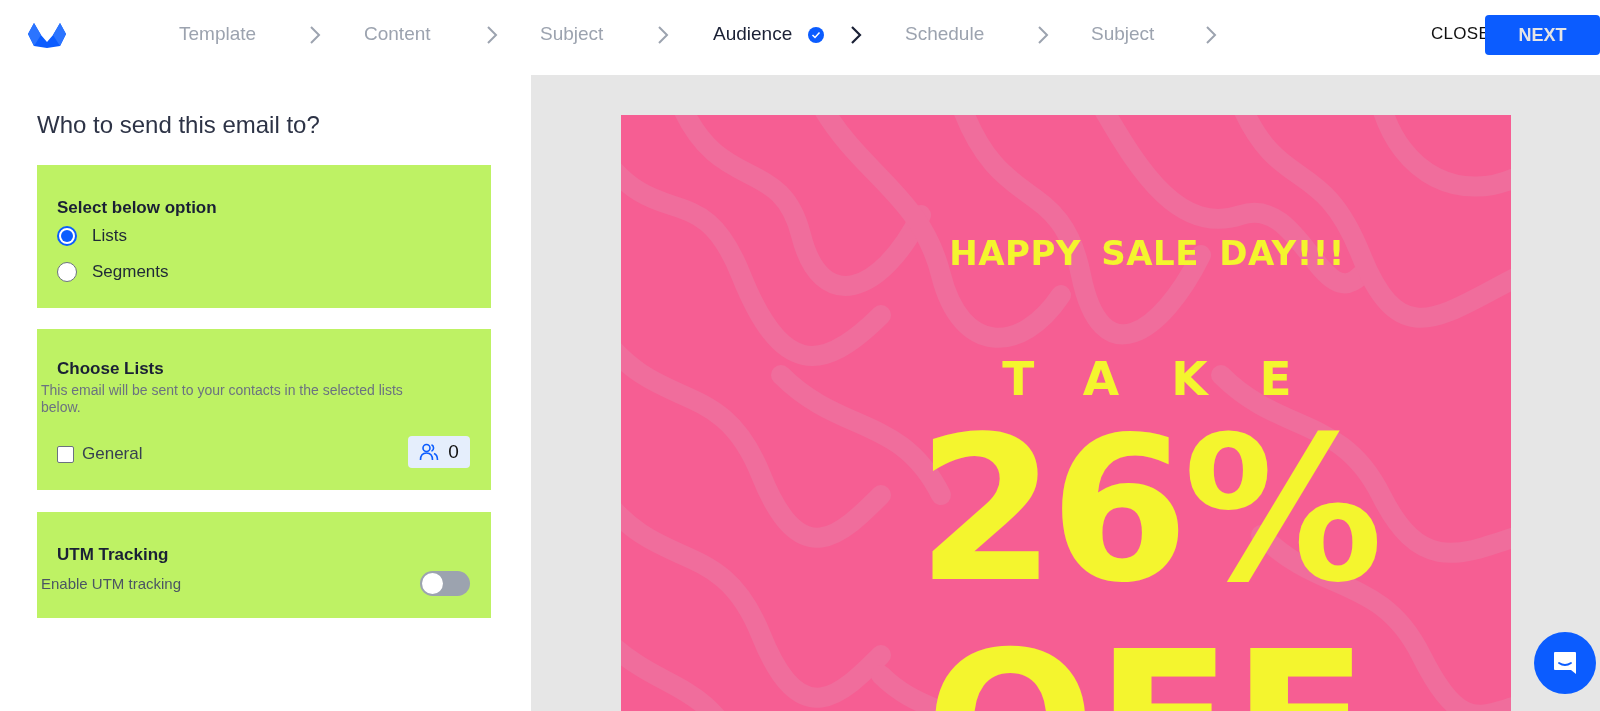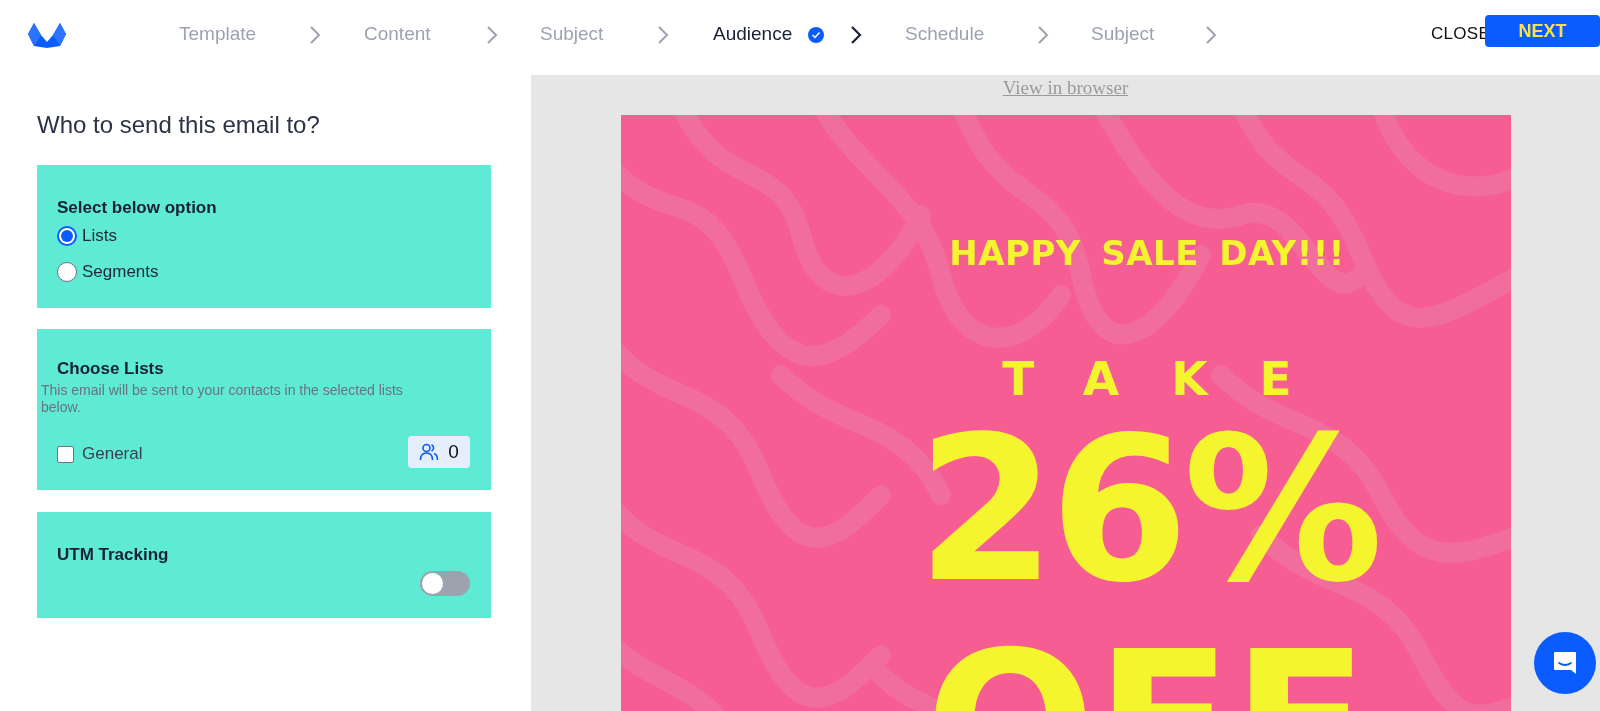--- a/index.html
+++ b/index.html
@@ -5,33 +5,33 @@
     * { box-sizing: border-box; margin: 0; padding: 0; }
     html, body { width: 1600px; height: 711px; overflow: hidden; background: #ffffff; font-family: "Liberation Sans", "DejaVu Sans", sans-serif; color: #1f2937; }
     .header { position: absolute; left: 0; top: 0; width: 1600px; height: 75px; background: #fff; }
     .logo { position: absolute; left: 28px; top: 22px; width: 38px; height: 26px; }
     .steps { position: absolute; left: 0; top: 0; height: 70px; }
     .step { position: absolute; top: 23px; font-size: 19px; color: #9ca3af; white-space: nowrap; cursor: pointer; }
     .step.active { color: #1a2035; font-weight: 500; }
     .chev { position: absolute; top: 24px; width: 14px; height: 22px; }
     .check { position: absolute; top: 27px; width: 16px; height: 16px; }
     .close-btn { position: absolute; left: 1402px; top: 24px; font-size: 17px; color: #111; letter-spacing: 0.3px; cursor: pointer; background: none; border: none; font-family: "Liberation Sans", sans-serif; margin-left: 29px; }
-    .next-btn { position: absolute; left: 1485px; top: 15px; width: 115px; height: 32px; background: #0b5cff; color: #fde047; font-weight: 700; font-size: 18px; border: none; border-radius: 4px; cursor: pointer; font-family: "Liberation Sans", sans-serif; }
+    .next-btn { position: absolute; left: 1485px; top: 15px; width: 115px; height: 40px; background: #0b5cff; color: #e5e5e5; font-weight: 700; font-size: 18px; border: none; border-radius: 4px; cursor: pointer; font-family: "Liberation Sans", sans-serif; }
     .left { position: absolute; left: 0; top: 75px; width: 591px; height: 636px; background: #fff; }
     .title { position: absolute; left: 37px; top: 36px; font-size: 24px; color: #2d3346; font-weight: 300; }
-    .card { position: absolute; left: 37px; width: 454px; background: #5eead4; }
+    .card { position: absolute; left: 37px; width: 454px; background: #bef264; }
     .card-1 { top: 90px; height: 143px; }
     .card-2 { top: 254px; height: 161px; }
     .card-3 { top: 437px; height: 106px; }
     .card-title { position: absolute; left: 20px; font-size: 17px; font-weight: 600; color: #1a2035; }
     .radio-row { position: absolute; left: 20px; display: flex; align-items: center; cursor: pointer; }
     .radio { width: 20px; height: 20px; border-radius: 50%; border: 1.5px solid #6b7280; background: #fff; display: flex; align-items: center; justify-content: center; }
     .radio.on { border: 2px solid #0b5cff; }
     .radio.on::after { content: ""; width: 12px; height: 12px; border-radius: 50%; background: #0b5cff; }
-    .radio-label { margin-left: 5px; font-size: 17px; color: #1f2937; }
+    .radio-label { margin-left: 15px; font-size: 17px; color: #1f2937; }
     .desc { position: absolute; left: 4px; font-size: 14px; color: #6b7280; line-height: 17px; width: 400px; }
     .cb-row { position: absolute; left: 20px; top: 115px; display: flex; align-items: center; cursor: pointer; }
     .cb { width: 17px; height: 17px; border: 1.5px solid #6b7280; border-radius: 2px; background: #fff; }
     .cb-label { margin-left: 8px; font-size: 17px; color: #374151; }
     .count-badge { position: absolute; left: 371px; top: 107px; width: 62px; height: 32px; background: #e5eefc; border-radius: 4px; display: flex; align-items: center; justify-content: center; gap: 9px; }
     .count-badge span.num { font-size: 19px; color: #111; }
     .toggle { position: absolute; left: 383px; top: 59px; width: 50px; height: 25px; border-radius: 13px; background: #9ca3af; cursor: pointer; }
     .toggle::after { content: ""; position: absolute; left: 2px; top: 2px; width: 21px; height: 21px; border-radius: 50%; background: #fff; }
     .right { position: absolute; left: 531px; top: 75px; width: 1069px; height: 636px; background: #e6e6e6; overflow: hidden; }
     .view-link { position: absolute; left: 0; top: 2px; width: 1069px; text-align: center; font-family: "Liberation Serif", serif; font-size: 19px; color: #9a9a9a; text-decoration: underline; cursor: pointer; }
@@ -117,26 +117,26 @@
         <path d="M1.5 18 C1.5 13 4 11 7.5 11 C11 11 13.5 13 13.5 18" fill="none" stroke="#0b5cff" stroke-width="1.6"></path>
         <path d="M12.5 2.8 A3.5 3.5 0 0 1 12.5 9.2" fill="none" stroke="#0b5cff" stroke-width="1.6"></path>
         <path d="M15 11.5 C17.5 12.5 18.5 14.5 18.5 18" fill="none" stroke="#0b5cff" stroke-width="1.6"></path>
       </svg>
       <span class="num">0</span>
     </div>
   </div>
 
   <div class="card card-3">
     <div class="card-title" style="top:33px">UTM Tracking</div>
+    <div class="desc" style="top:63px; font-size:15px; color:#4b5563">Enable UTM tracking</div>
     <div class="toggle"></div>
   </div>
 </div>
 
 <div class="right">
-  <a class="view-link">View in browser</a>
   <div class="email">
     <svg class="pattern" width="890" height="620">
       <g fill="none" stroke="#f06d9c" stroke-width="20" stroke-linecap="round">
         <path d="M-20 40 C40 120 80 60 120 160 S200 260 260 200"></path>
         <path d="M60 -10 C100 80 160 40 180 120 S260 180 300 100"></path>
         <path d="M200 -10 C240 60 300 80 320 160 S400 240 440 180"></path>
         <path d="M340 -10 C380 100 440 60 460 160 S540 220 580 140"></path>
         <path d="M480 -10 C520 60 560 120 620 100 S700 200 740 160"></path>
         <path d="M620 -10 C660 80 700 40 740 140 S820 200 900 160"></path>
         <path d="M760 -10 C780 60 840 90 900 60"></path>

